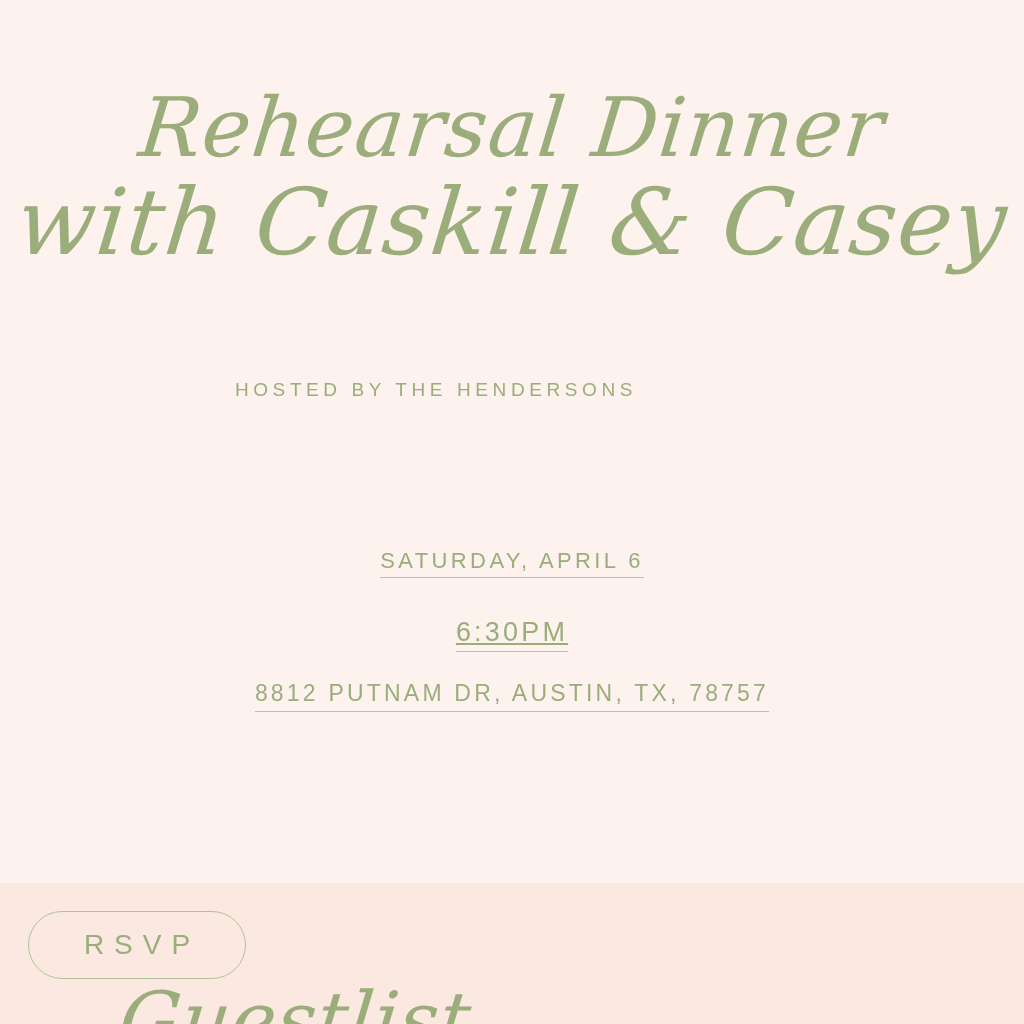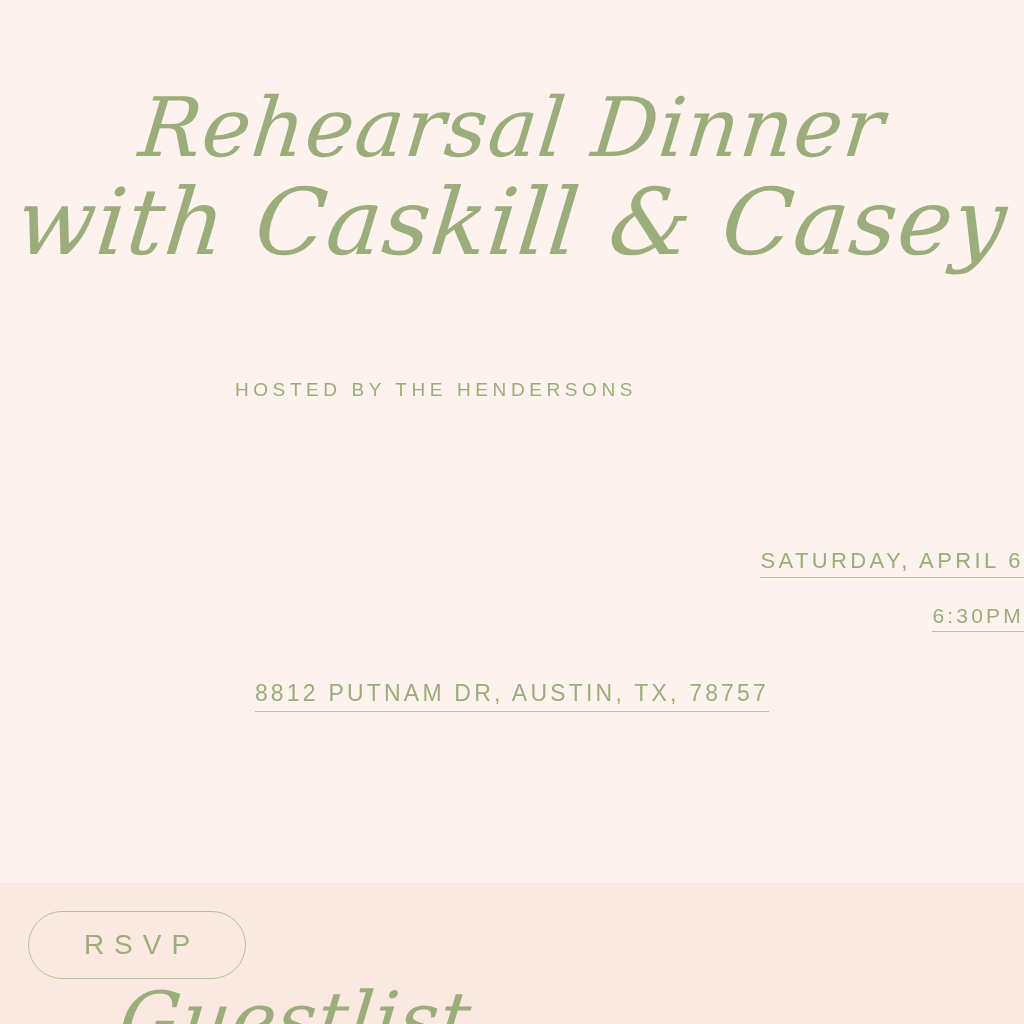--- a/index.html
+++ b/index.html
@@ -86,35 +86,36 @@
     letter-spacing: 0.4px;
     font-weight: 400;
   }
 
   
   .datetime {
     position: absolute;
     left: 0;
     top: 548px;
     width: 1024px;
-    text-align: right;
+    text-align: center;
   }
   .datetime .date,
   .datetime .time {
     display: inline-block;
     color: #9aad7b;
     font-size: 22px;
     letter-spacing: 3.4px;
     border-bottom: 1px solid #b6c49c;
     padding-bottom: 3px;
   }
   .datetime .time {
-    margin-top: 26px;
-    font-size: 21px;
+    margin-top: 39px;
+    font-size: 27px;
     letter-spacing: 3.2px;
+    text-decoration: underline;
   }
 
   
   .address {
     position: absolute;
     left: 0;
     top: 680px;
     width: 1024px;
     text-align: center;
   }

